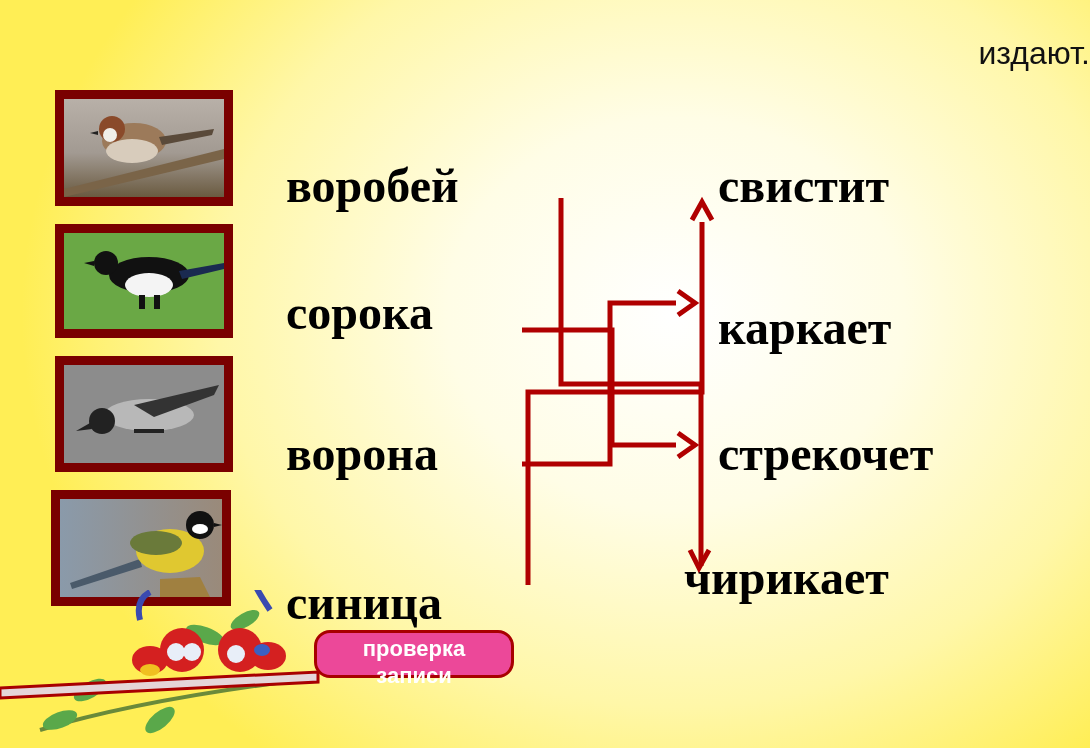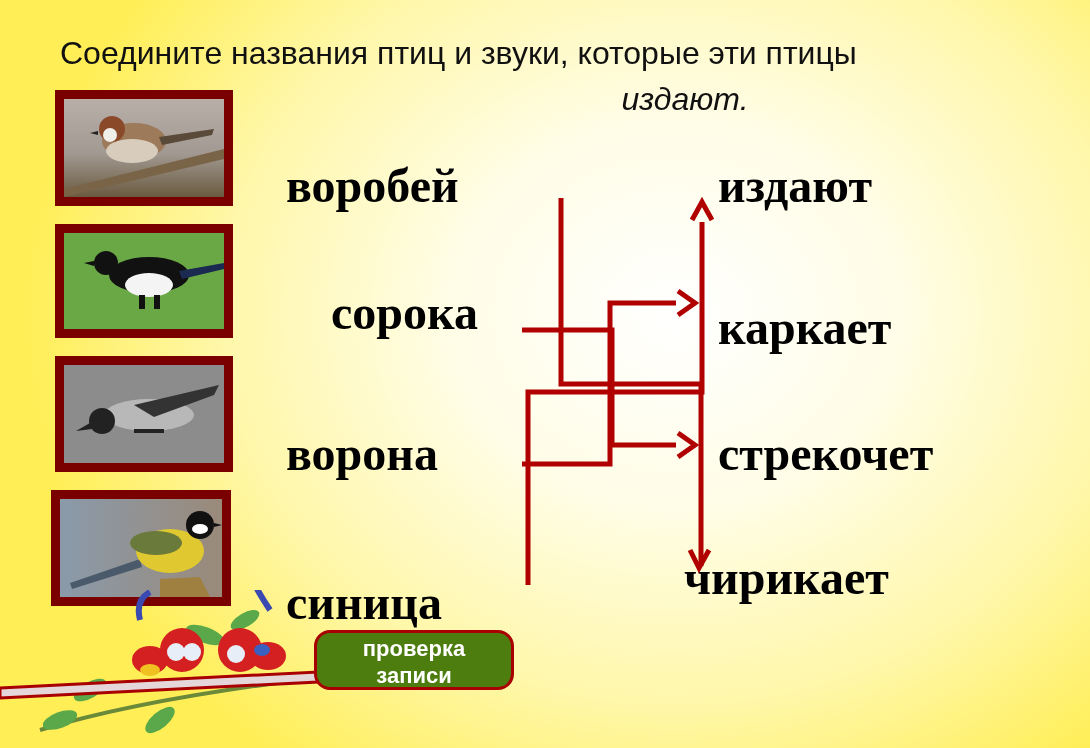--- a/index.html
+++ b/index.html
@@ -6,41 +6,40 @@
   body {
     width:1090px; height:748px; overflow:hidden; position:relative;
     background: radial-gradient(ellipse 60% 75% at 62% 42%, #ffffff 0%, #fffde6 35%, #fff7a8 70%, #ffee55 100%);
     font-family: "Liberation Sans", sans-serif;
   }
   .title {
     position:absolute; left:60px; top:30px; width:1030px;
     font-size:32px; line-height:46px; color:#111; text-align:center;
   }
   .title .l1 { display:block; text-align:left; white-space:nowrap; }
-  .title .l2 { display:block; text-align:center; padding-left:220px;font-style:italic; }
+  .title .l2 { display:block; text-align:right; padding-left:220px; }
   .photo {
     position:absolute; background:#7a0000; box-sizing:border-box; padding:9px;
   }
   .photo .img { width:100%; height:100%; position:relative; overflow:hidden; }
   .word {
     position:absolute; font-family:"Liberation Serif", serif; font-weight:bold;
     font-size:48px; line-height:60px; color:#000;
   }
   svg.lines { position:absolute; left:0; top:0; }
   .check-btn {
-    position:absolute; left:314px; top:630px; width:200px; height:60px;
-    background:#4d7c0f; border:3px solid #a80000; border-radius:16px; box-sizing:border-box;
+    position:absolute; left:314px; top:630px; width:200px; height:48px;
+    background:#ec4899; border:3px solid #a80000; border-radius:16px; box-sizing:border-box;
     color:#fff; font-weight:bold; font-size:22px; line-height:27px; text-align:center; padding-top:2px;
   }
 </style>
 </head>
 <body>
 
 <div class="title">
-  <span class="l1">Соедините названия птиц и звуки, которые эти птицы</span>
   <span class="l2">издают.</span>
 </div>
 
 <div class="photo" style="left:55px;top:90px;width:178px;height:116px;">
   <div class="img" style="background:linear-gradient(180deg,#b8b0a8 0%,#a29a92 55%,#6a5a40 100%);">
     <svg width="160" height="98" viewBox="0 0 160 98">
       <path d="M0 90 L160 50 L160 60 L0 98Z" fill="#7a6448"></path>
       <ellipse cx="70" cy="42" rx="32" ry="18" fill="#9c7a5a"></ellipse>
       <ellipse cx="68" cy="52" rx="26" ry="12" fill="#d8ccbc"></ellipse>
       <circle cx="48" cy="30" r="13" fill="#8a4a2a"></circle>
@@ -82,25 +81,25 @@
       <ellipse cx="96" cy="44" rx="26" ry="12" fill="#6a7a3a"></ellipse>
       <circle cx="140" cy="26" r="14" fill="#111"></circle>
       <ellipse cx="140" cy="30" rx="8" ry="5" fill="#fff"></ellipse>
       <path d="M154 24 L162 26 L154 28Z" fill="#111"></path>
       <path d="M100 80 L140 78 L150 98 L100 98Z" fill="#a08040"></path>
     </svg>
   </div>
 </div>
 
 <div class="word" style="left:286px;top:156px;">воробей</div>
-<div class="word" style="left:286px;top:283px;margin-left:45px;">сорока</div>
+<div class="word" style="left:286px;top:283px;">сорока</div>
 <div class="word" style="left:286px;top:424px;">ворона</div>
 <div class="word" style="left:286px;top:548px;margin-top:25px;">синица</div>
 
-<div class="word" style="left:718px;top:156px;">издают</div>
+<div class="word" style="left:718px;top:156px;">свистит</div>
 <div class="word" style="left:718px;top:298px;">каркает</div>
 <div class="word" style="left:718px;top:424px;">стрекочет</div>
 <div class="word" style="left:684px;top:548px;">чирикает</div>
 
 <svg class="lines" width="1090" height="748">
   <g stroke="#b00000" stroke-width="5" fill="none" stroke-linejoin="miter">
 
     <path d="M561 198 L561 384 L701 384 L701 566"></path>
     <path d="M690 550 L699 568 L709 550"></path>
 

